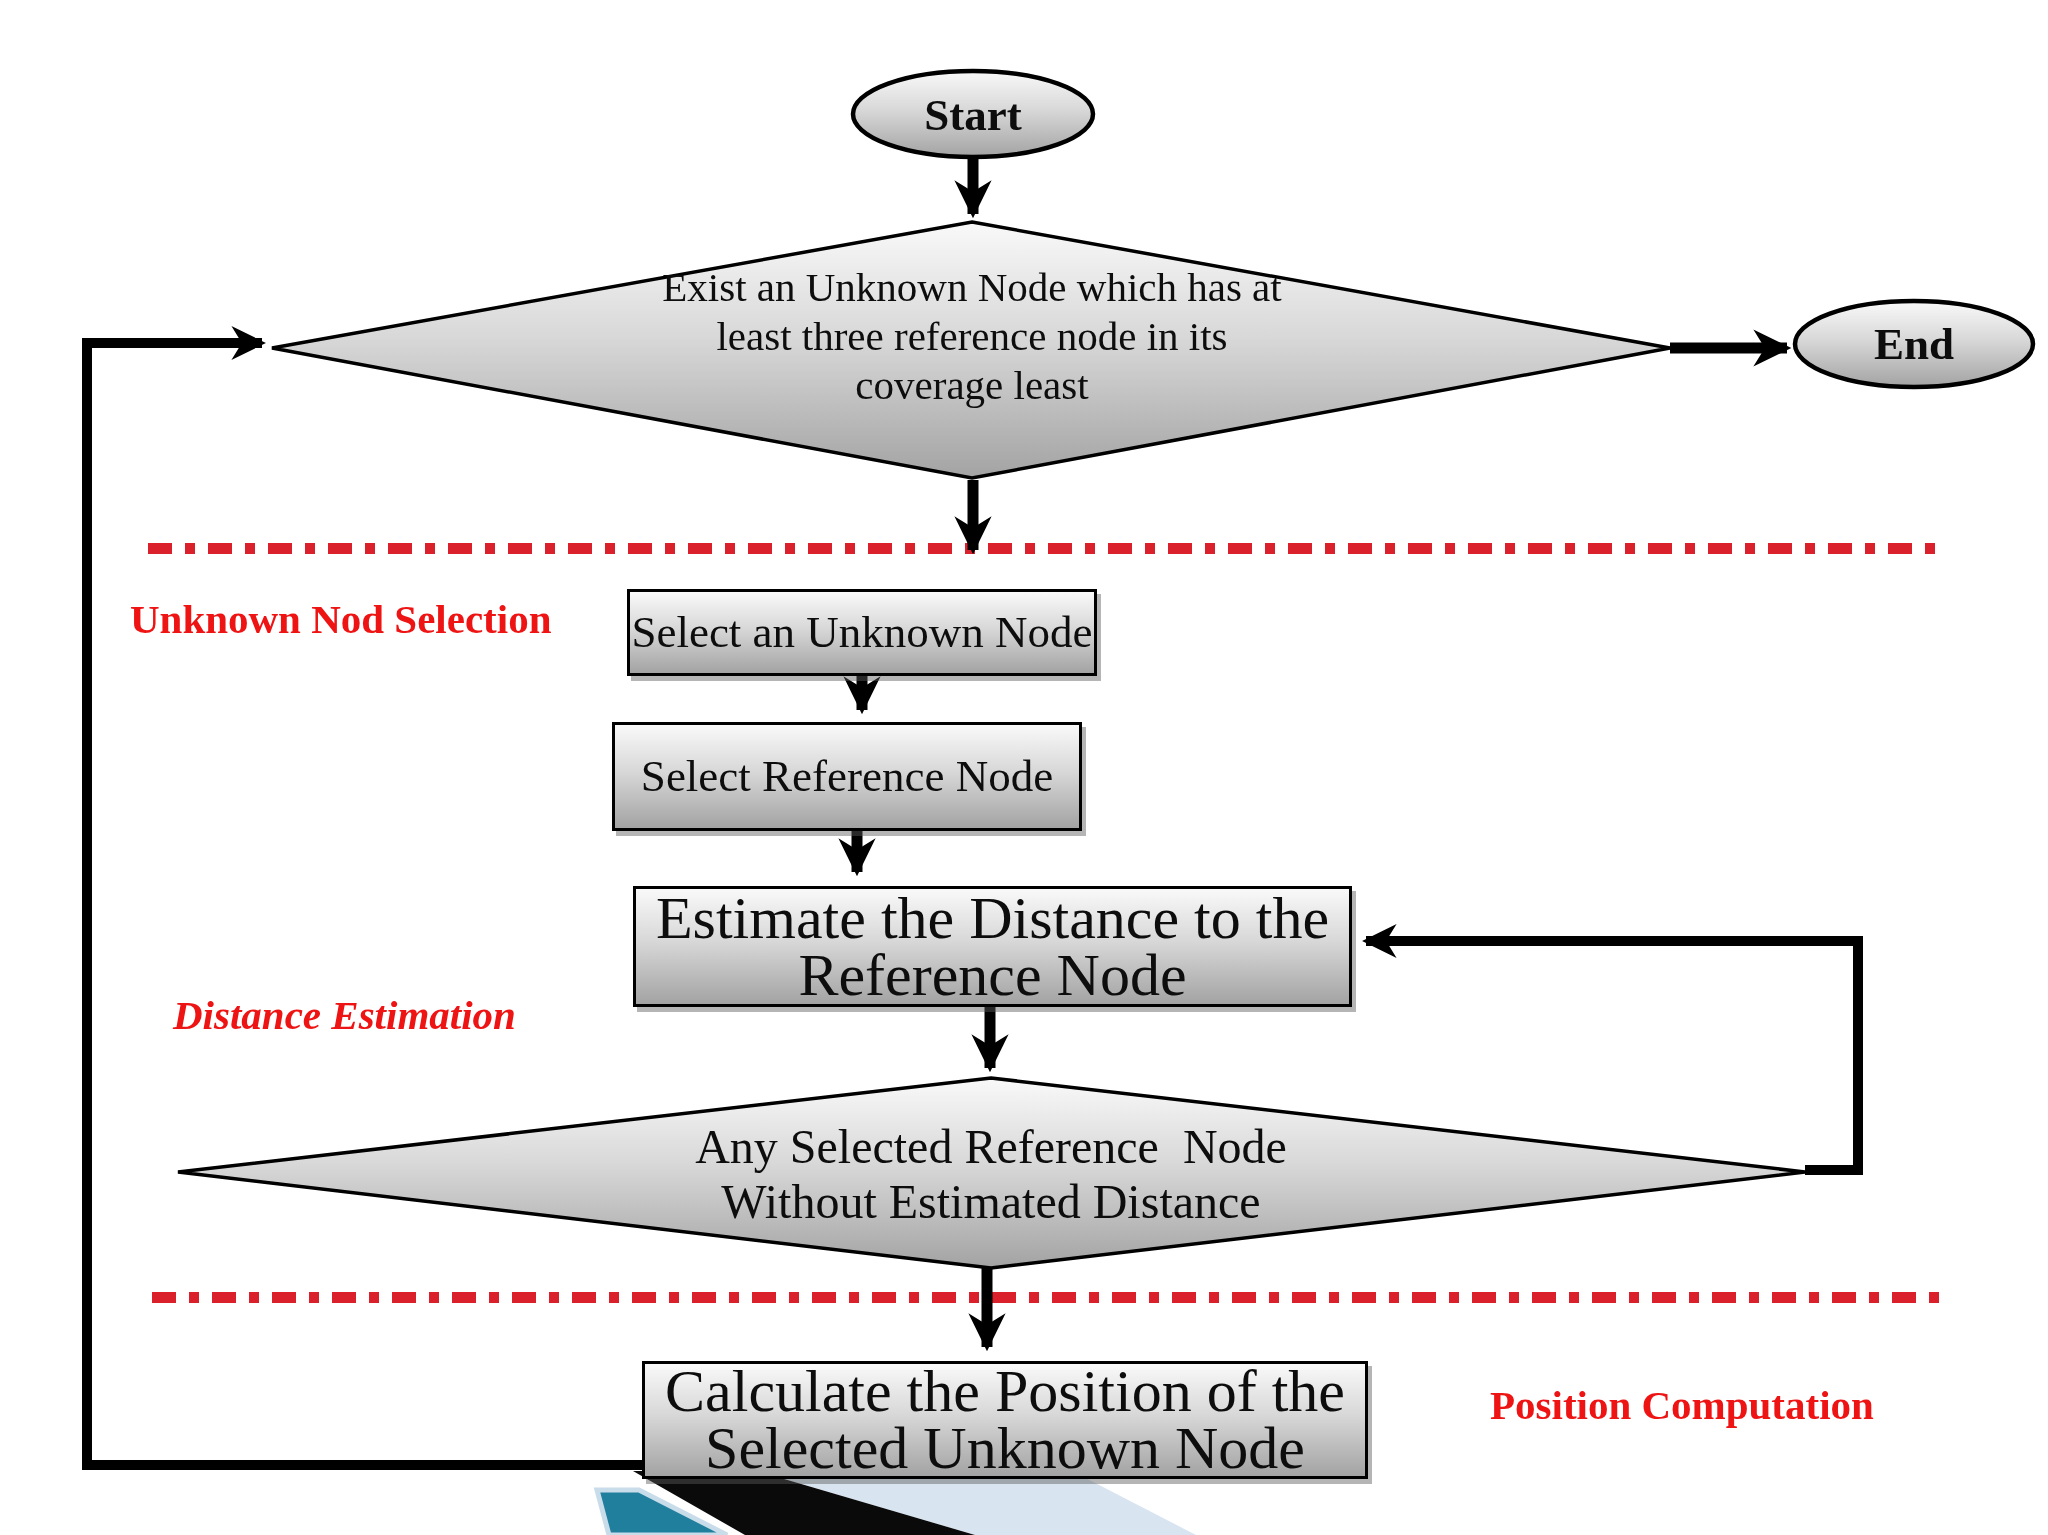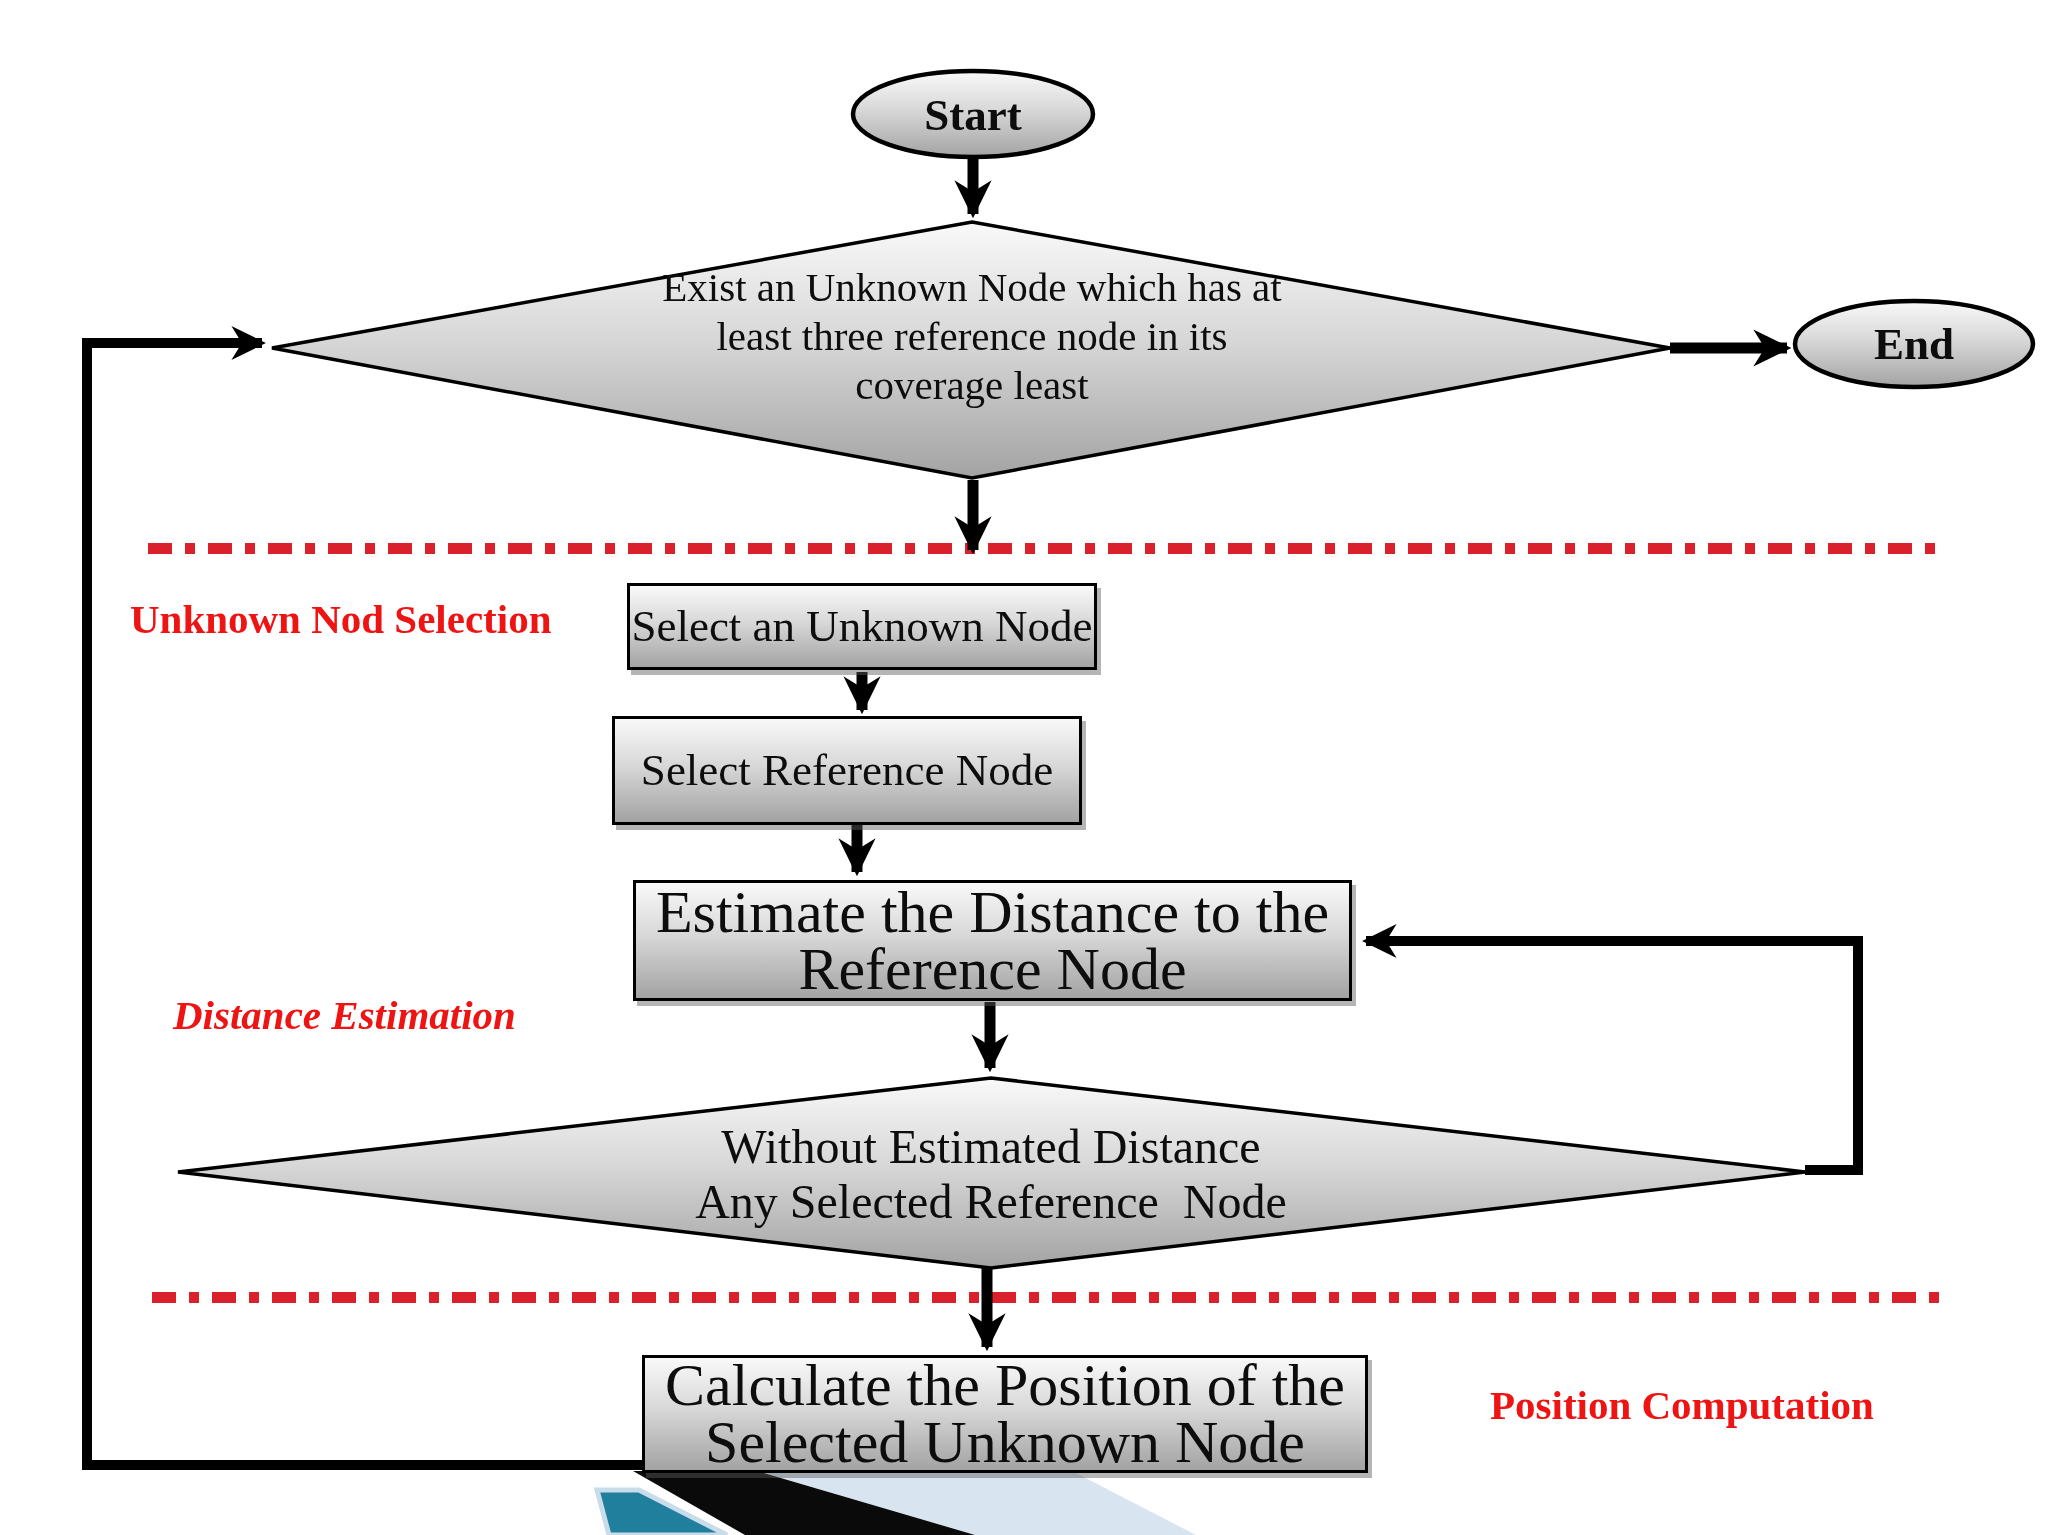--- a/index.html
+++ b/index.html
@@ -29,20 +29,21 @@
   .pbox{
     position:absolute;z-index:3;box-sizing:border-box;
     border:3px solid #000;
     background:linear-gradient(180deg,
       var(--node-fill-top) 0%,
       var(--node-fill-mid) 45%,
       var(--node-fill-bottom) 100%);
     box-shadow:4px 5px 0 rgba(90,90,90,0.45);
     display:flex;flex-direction:column;justify-content:center;align-items:center;
     text-align:center;
+    margin-top:6px;
   }
   .pbox .bline{font-size:60px;line-height:57px;}
   .pbox.single .bline{font-size:45px;line-height:1;}
   .nodelabel{
     position:absolute;z-index:3;
     display:flex;align-items:center;justify-content:center;
     font-size:45px;text-align:center;font-weight:bold;
   }
   .dtext{position:absolute;z-index:3;text-align:center;}
   .dtext.d1 .dline{font-size:41px;line-height:49px;}
@@ -110,22 +111,22 @@
   <div class="pbox single" style="left:612px;top:716px;width:470px;height:109px;">
     <div class="bline">Select Reference Node</div>
   </div>
 
   <div class="pbox" style="left:633px;top:880px;width:719px;height:121px;">
     <div class="bline">Estimate the Distance to the</div>
     <div class="bline">Reference Node</div>
   </div>
 
   <div class="dtext d2" style="left:441px;top:1119px;width:1100px;">
+    <div class="dline pre">Any Selected Reference  Node</div>
     <div class="dline">Without Estimated Distance</div>
-    <div class="dline pre">Any Selected Reference  Node</div>
   </div>
 
   <div class="pbox" style="left:642px;top:1355px;width:726px;height:118px;">
     <div class="bline">Calculate the Position of the</div>
     <div class="bline">Selected Unknown Node</div>
   </div>
 
   <div class="seclabel" style="left:130px;top:598px;">Unknown Nod Selection</div>
   <div class="seclabel" style="left:173px;top:994px;font-style:italic;">Distance Estimation</div>
   <div class="seclabel" style="left:1490px;top:1384px;">Position Computation</div>

